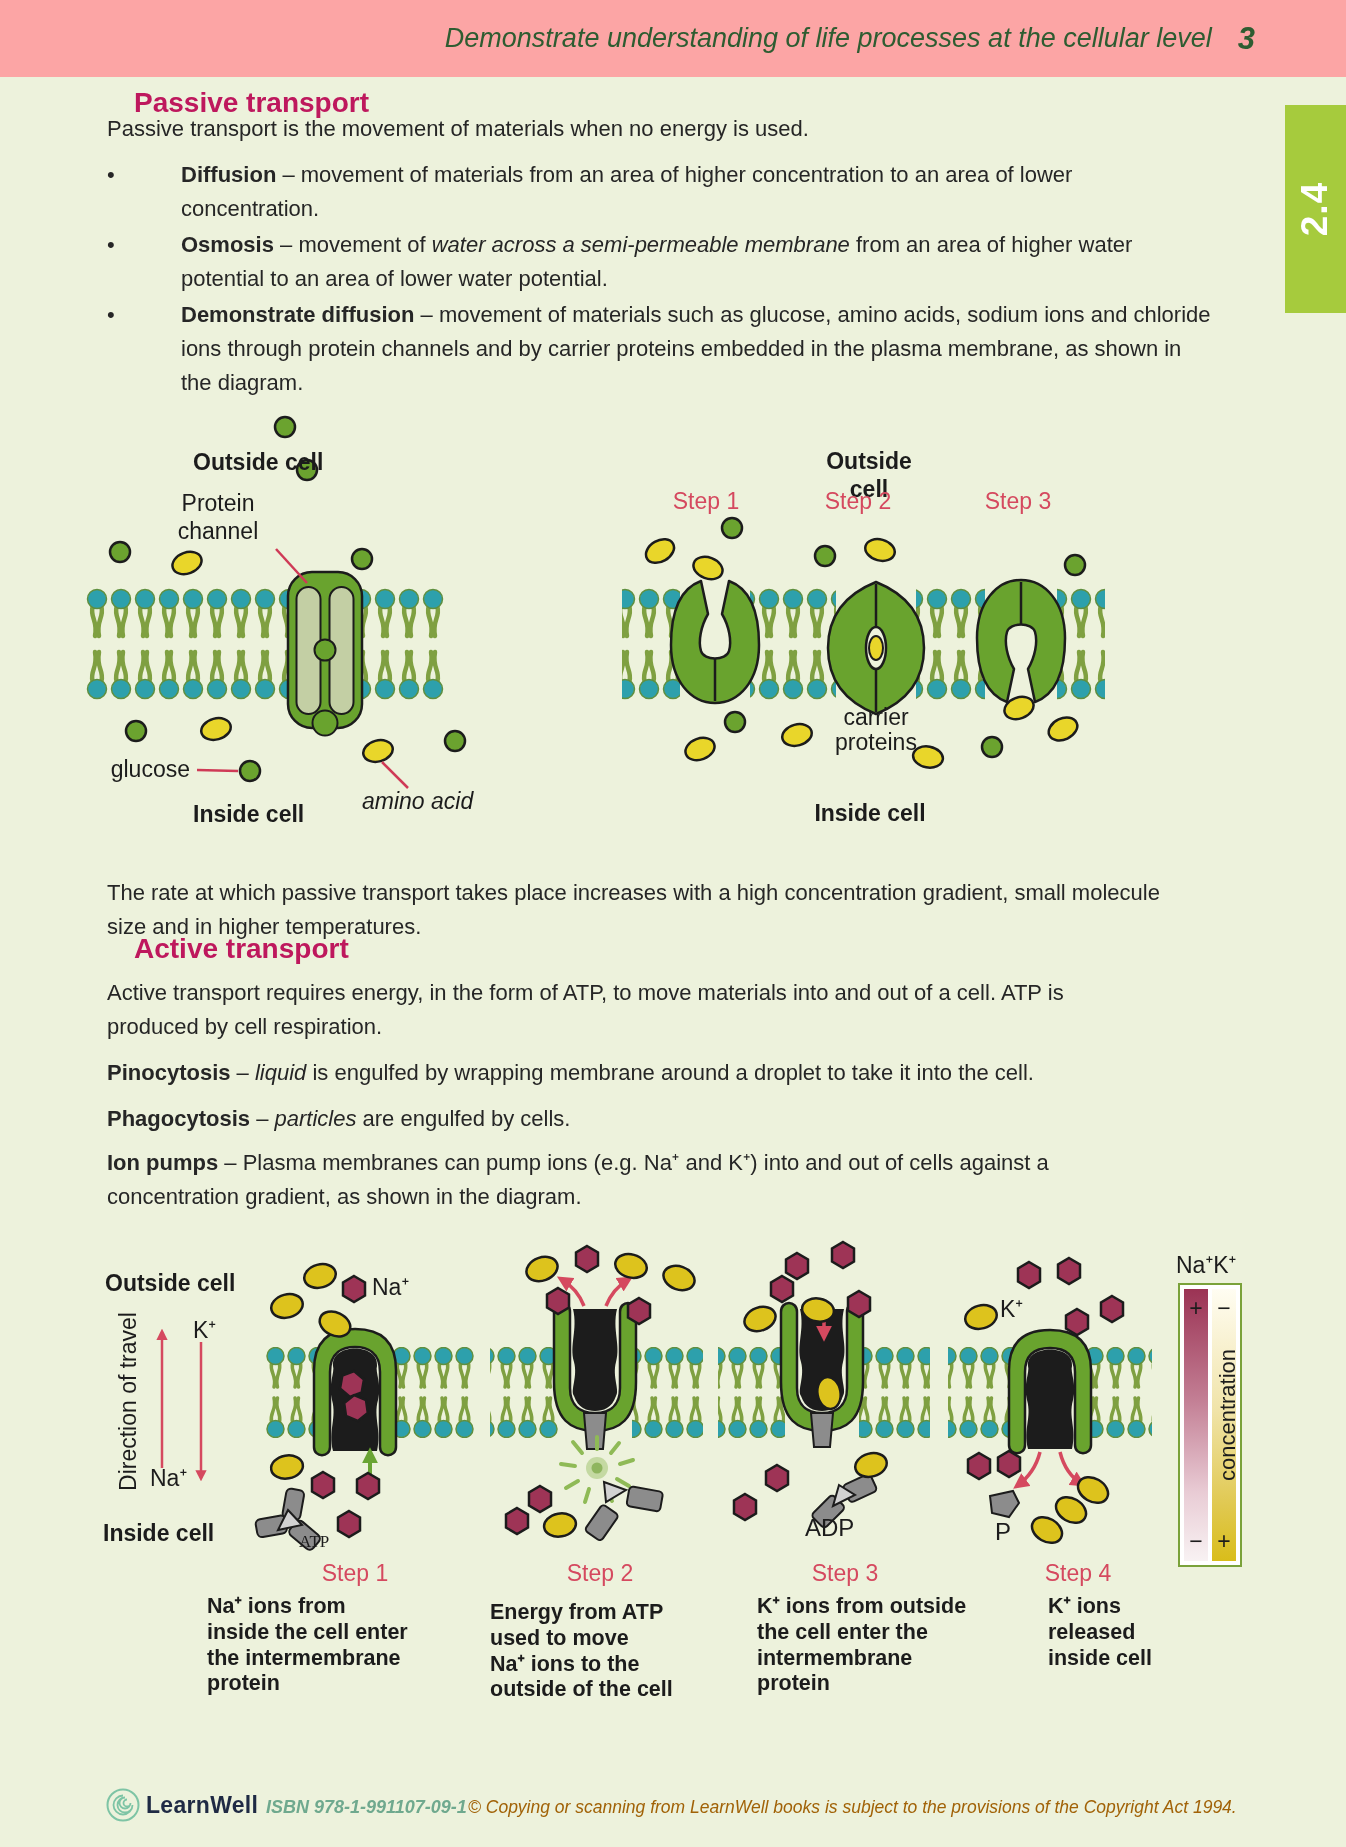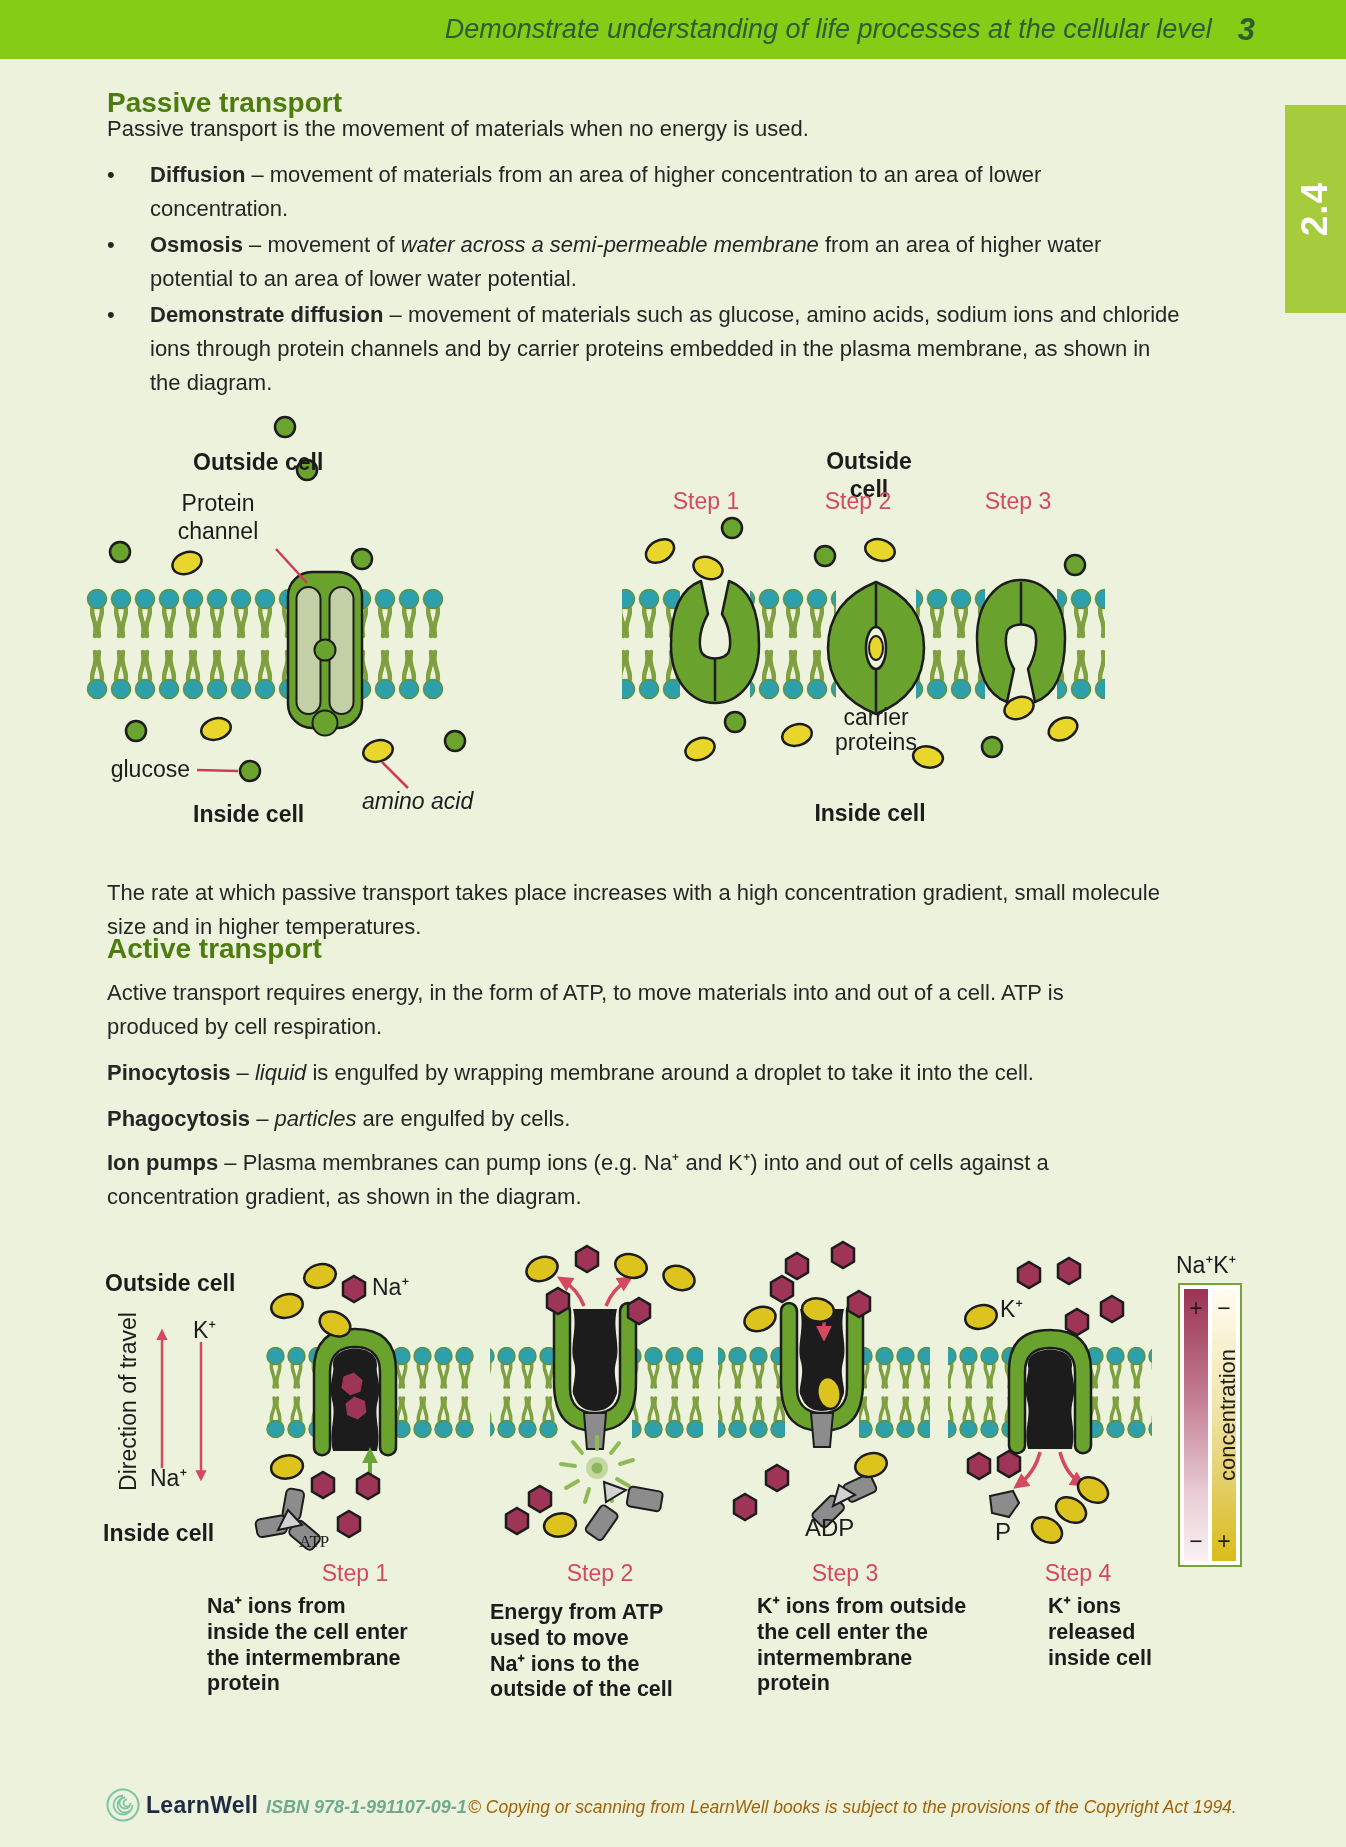--- a/index.html
+++ b/index.html
@@ -4,46 +4,46 @@
 <style>
   * { margin:0; padding:0; box-sizing:border-box; }
   html,body { background:#ffffff; }
   .page {
     position:relative; width:1346px; height:1847px;
     background:#edf2dc; overflow:hidden;
     font-family:"Liberation Sans", sans-serif; color:#262626;
   }
   
   .header-bar {
-    position:absolute; left:0; top:0; width:1346px; height:59px;
-    background:#84cc16; display:flex; align-items:center;
+    position:absolute; left:0; top:0; width:1346px; height:77px;
+    background:#fca5a5; display:flex; align-items:center;
     justify-content:flex-end; padding-right:91px; gap:26px;
   }
   .header-title { font-style:italic; font-size:27px; color:#2e5c31; }
   .header-num { font-style:italic; font-weight:700; font-size:31px; color:#2e5c31; }
   .unit-tab {
     position:absolute; right:0; top:105px; width:61px; height:208px;
     background:#a6cb3d; display:flex; align-items:center; justify-content:center;
   }
   .unit-tab span { transform:rotate(-90deg); color:#ffffff; font-weight:700; font-size:37px; letter-spacing:1px; }
   
   .lbl { position:absolute; white-space:pre-line; line-height:1.22; }
-  .h-teal { font-weight:700; font-size:28px; color:#4d7c0f; }
+  .h-teal { font-weight:700; font-size:28px; color:#be185d;margin-left:27px; }
   .body-txt { font-size:22px; line-height:34px; color:#262626; }
   .diag-lbl { font-size:23px; color:#1c1c1c; }
   .diag-bold { font-weight:700; }
   .step-red { color:#d5495f; }
   .ctr { text-align:center; }
   .rgt { text-align:right; }
   .desc { font-weight:700; font-size:21.5px; line-height:1.2; color:#1c1c1c; }
   
   .bullets { position:absolute; left:107px; top:158px; width:1145px; }
   .bullet { display:flex; margin-bottom:2px; }
   .bullet::before { content:"\2022"; width:43px; flex:0 0 43px; font-size:22px; line-height:34px; color:#262626; }
-  .btxt { font-size:22px; line-height:34px; }
+  .btxt { font-size:22px; line-height:34px;margin-left:31px; }
   .btxt span, .btxt b, .btxt i { white-space:pre-line; }
   
   .rot { position:absolute; transform:rotate(-90deg); font-size:23px; color:#1c1c1c; text-align:center; line-height:1; }
   
   .grad-box {
     position:absolute; left:1178px; top:1283px; width:64px; height:284px;
     background:#ffffff; border:2.5px solid #7aa23a; display:flex; gap:4px; padding:4px;
   }
   .grad-col { flex:1; position:relative; }
   .grad-na { background:linear-gradient(180deg,#9b3354 0%, #c27d93 40%, #e9ccd5 75%, #f8f2f3 100%); }

